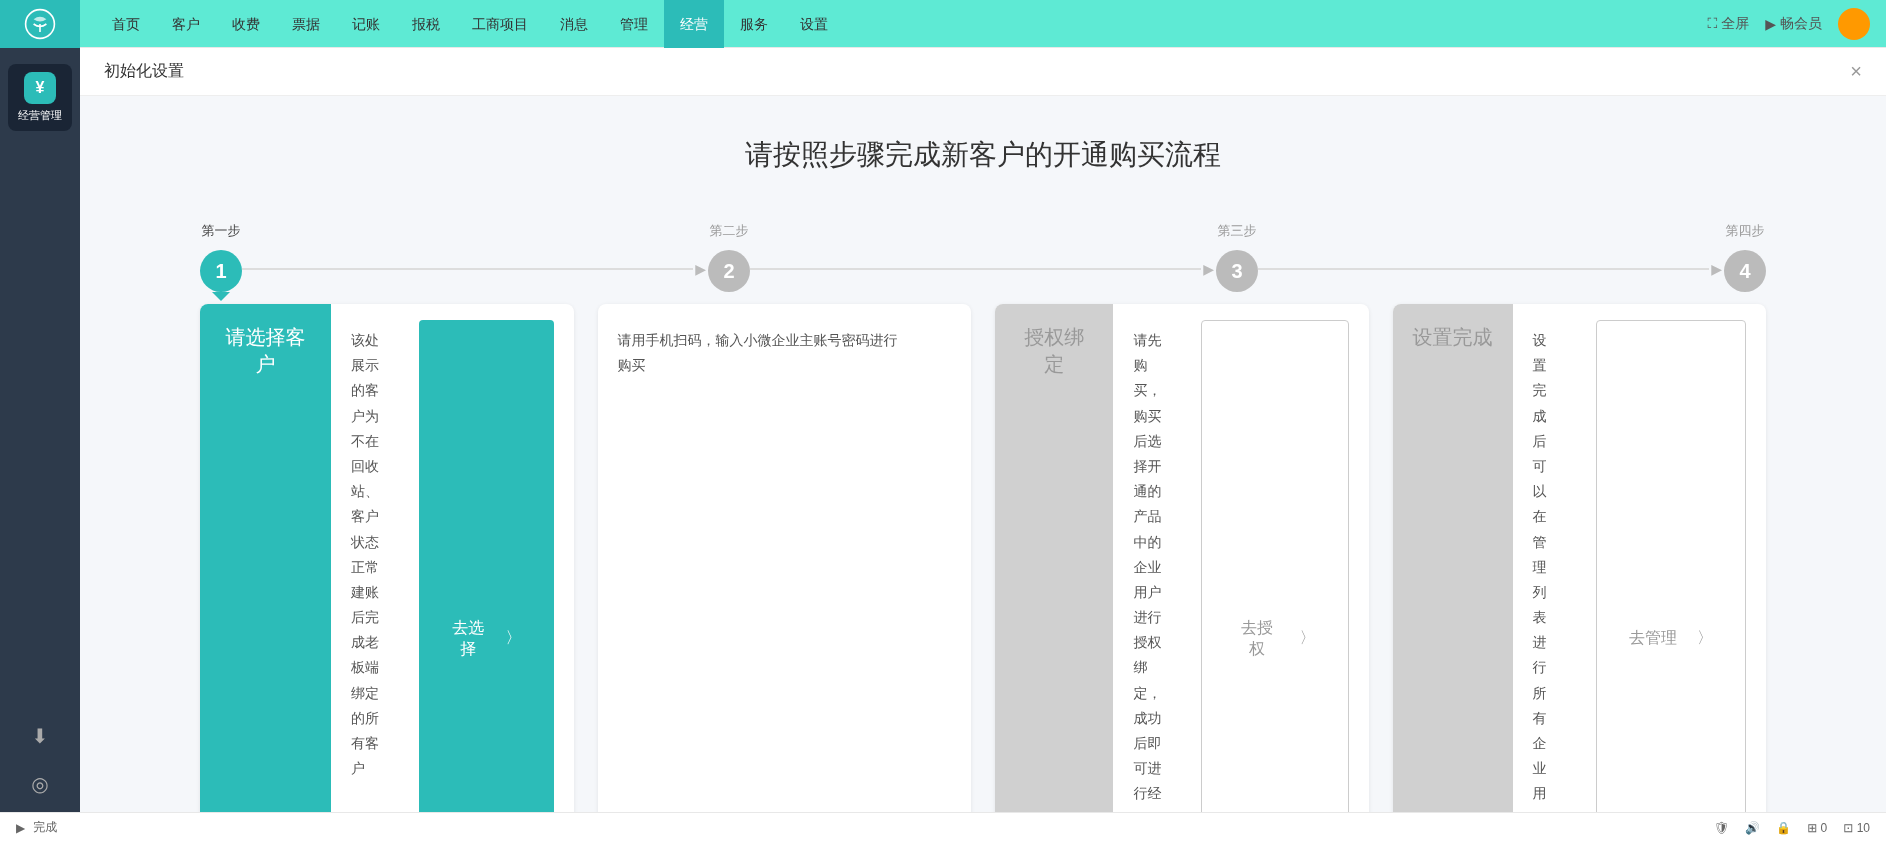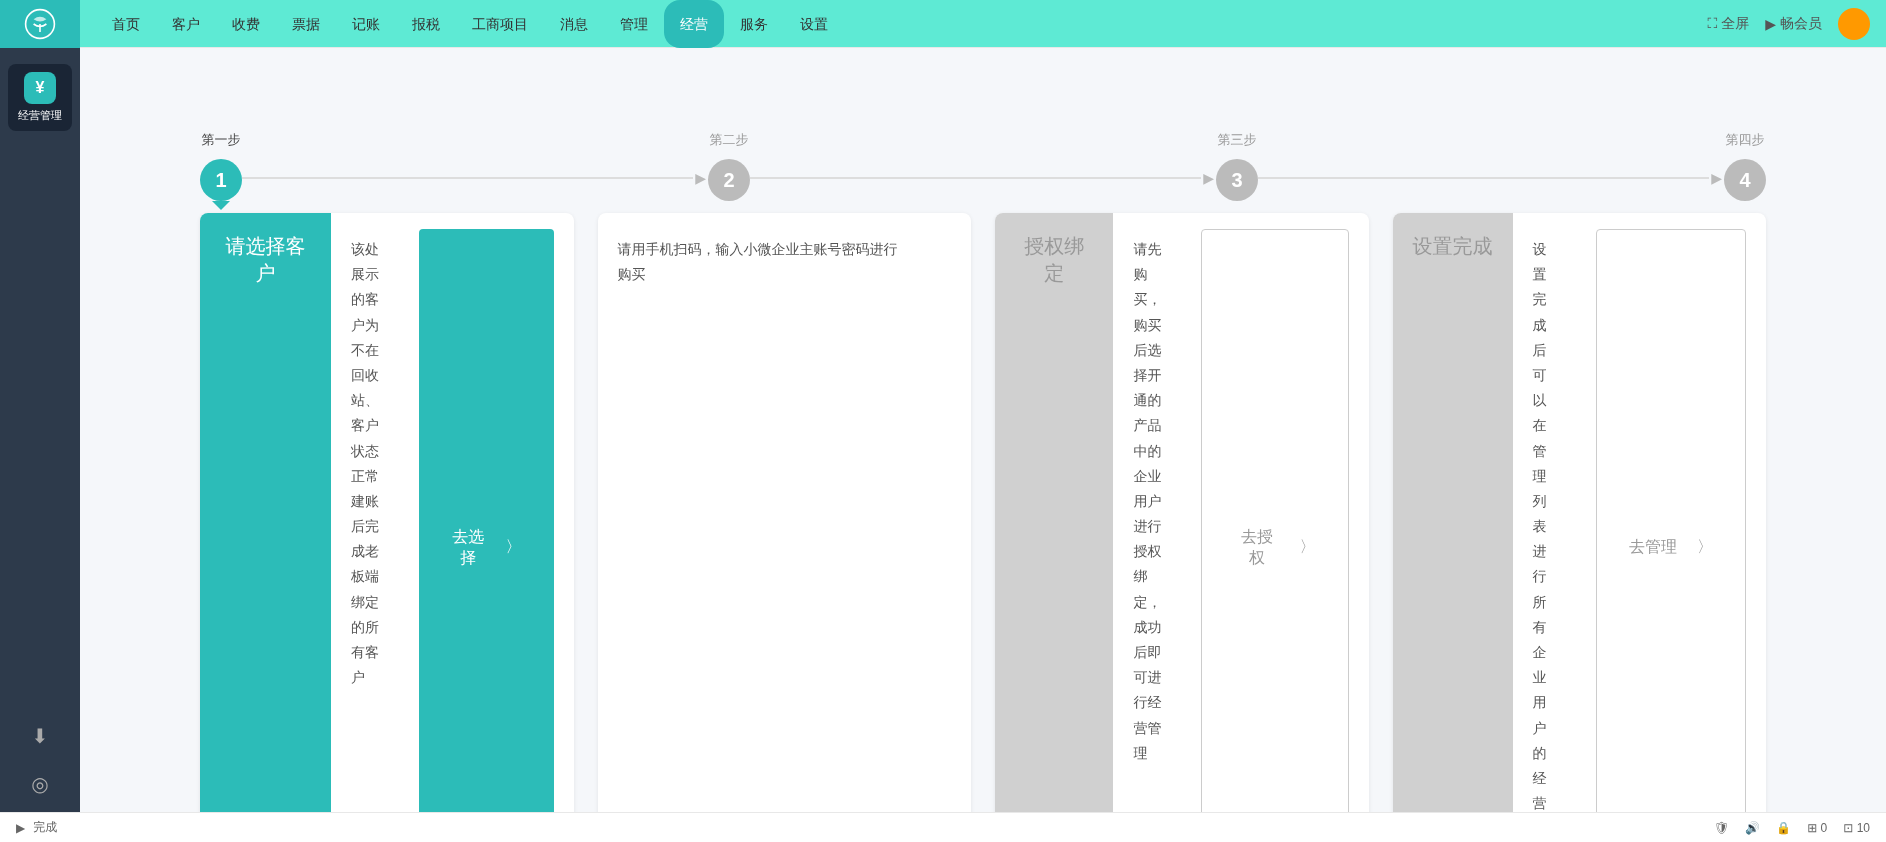--- a/index.html
+++ b/index.html
@@ -15,21 +15,21 @@
       position: fixed; top: 0; left: 80px; right: 0; z-index: 100;
     }
     .nav-logo { width: 80px; height: 48px; background: #2cbcb8; position: fixed; top: 0; left: 0; display: flex; align-items: center; justify-content: center; }
     .nav-logo svg { width: 32px; height: 32px; }
     .nav-item {
       padding: 0 16px; height: 48px; line-height: 48px;
       font-size: 14px; color: #333; cursor: pointer;
       white-space: nowrap;
     }
     .nav-item.active {
-      background: #2cbcb8; color: #fff; border-radius: 16px;
+      background: #2cbcb8; color: #fff; border-radius: 0;
     }
     .nav-right { margin-left: auto; display: flex; align-items: center; gap: 16px; font-size: 14px; color: #555; }
     .nav-right-item { cursor: pointer; display: flex; align-items: center; gap: 4px; }
     .avatar { width: 32px; height: 32px; border-radius: 50%; background: #f90; }
 
     
     .sidebar {
       position: fixed; top: 48px; left: 0; width: 80px; bottom: 30px;
       background: #2d3a4b; display: flex; flex-direction: column; align-items: center;
       padding-top: 16px; gap: 8px;
@@ -193,22 +193,27 @@
     <span style="color:#fff; font-size:11px; text-align:center;">经营管理</span>
   </div>
   <div class="sidebar-bottom">
     <div class="sidebar-bottom-item">⬇</div>
     <div class="sidebar-bottom-item">◎</div>
   </div>
 </div>
 
 <div class="main-content">
 
+  <div class="page-header">
+    <span class="page-title">初始化设置</span>
+    <span class="close-btn">×</span>
+  </div>
 
   <div class="wizard-container">
+    <div class="wizard-heading">请按照步骤完成新客户的开通购买流程</div>
 
     <div class="steps-line-wrapper">
 
       <div class="step-node-wrapper">
         <div class="step-node-label active-label">第一步</div>
         <div class="step-node-circle teal">
           <span>1</span>
         </div>
       </div>
 

